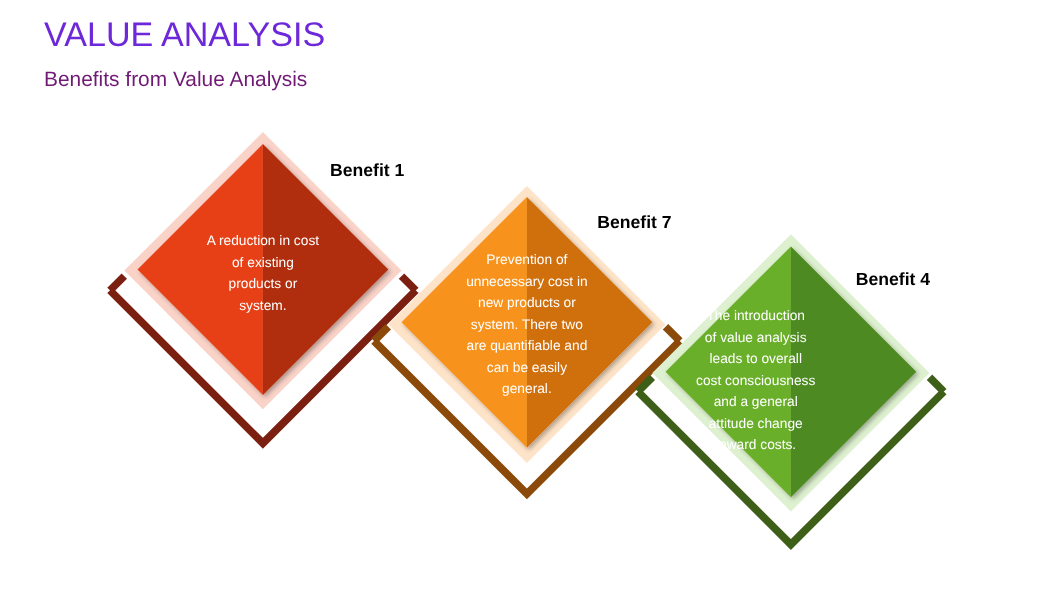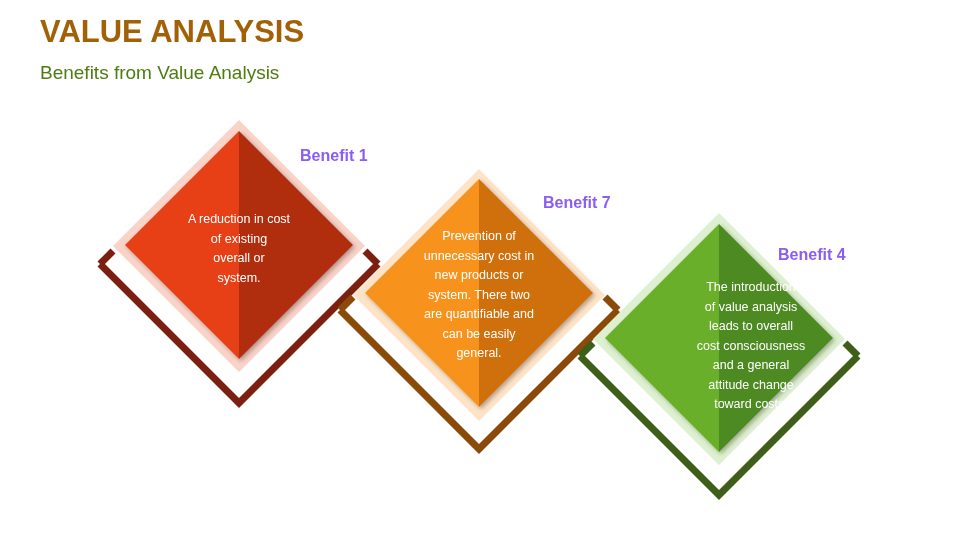--- a/index.html
+++ b/index.html
@@ -12,43 +12,43 @@
       height: 540px;
       position: relative;
       overflow: hidden;
       font-family: "Liberation Sans", "DejaVu Sans", sans-serif;
     }
     .title {
       position: absolute;
       left: 40px;
       top: 14px;
       font-size: 31px;
-      font-weight: bold;
-      color: #a16207;
+      font-weight: normal;
+      color: #6d28d9;
       letter-spacing: 0px;
       white-space: nowrap;
     }
     .subtitle {
       position: absolute;
       left: 40px;
       top: 62px;
       font-size: 19px;
-      color: #4d7c0f;
+      color: #701a75;
       white-space: nowrap;
     }
     svg.diagram {
       position: absolute;
       left: 0;
       top: 0;
     }
     .benefit-label {
       position: absolute;
       font-size: 16px;
       font-weight: bold;
-      color: #8b5cf6;
+      color: #000000;
       white-space: nowrap;
     }
     .desc {
       position: absolute;
       color: #ffffff;
       font-size: 12.5px;
       line-height: 19.5px;
       text-align: center;
       white-space: pre-line;
     }
@@ -103,28 +103,28 @@
     </g>
   </g>
 </svg>
 
 <div class="benefit-label" style="left:300px; top:147px;">Benefit 1</div>
 <div class="benefit-label" style="left:543px; top:194px;">Benefit 7</div>
 <div class="benefit-label" style="left:778px; top:246px;">Benefit 4</div>
 
 <div class="desc" style="left:164px; top:210px; width:150px;">A reduction in cost
 of existing
-overall or
+products or
 system.</div>
 <div class="desc" style="left:404px; top:227px; width:150px;">Prevention of
 unnecessary cost in
 new products or
 system. There two
 are quantifiable and
 can be easily
 general.</div>
-<div class="desc" style="left:676px; top:278px; width:150px;">The introduction
+<div class="desc" style="left:612px; top:278px; width:150px;">The introduction
 of value analysis
 leads to overall
 cost consciousness
 and a general
 attitude change
 toward costs.</div>
 
 </body></html>

